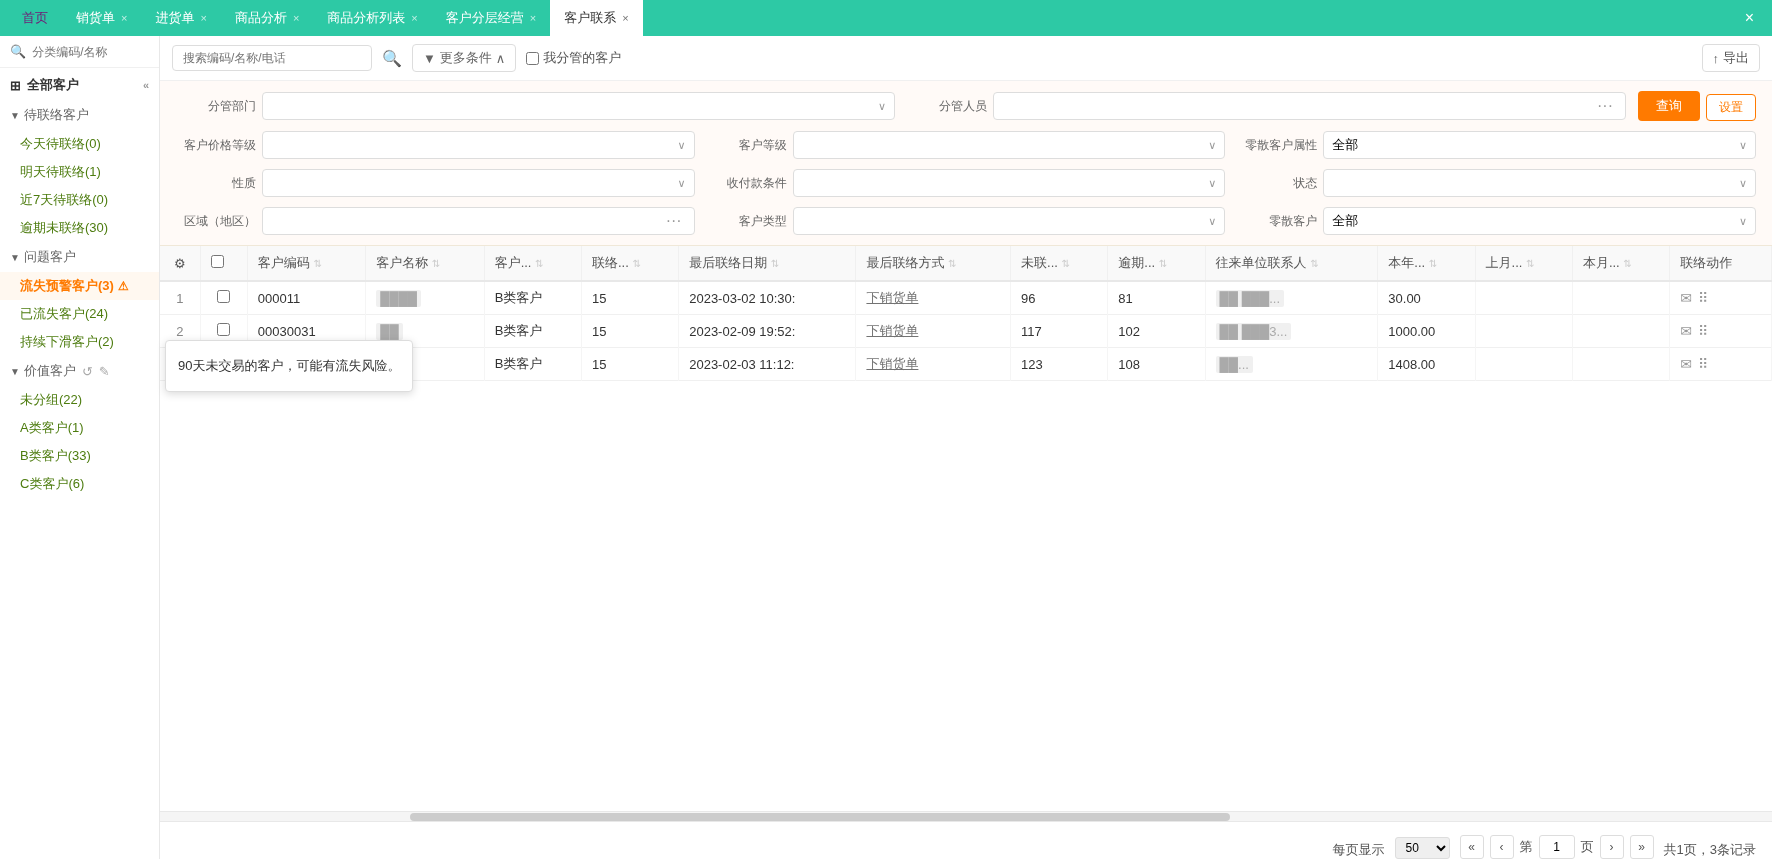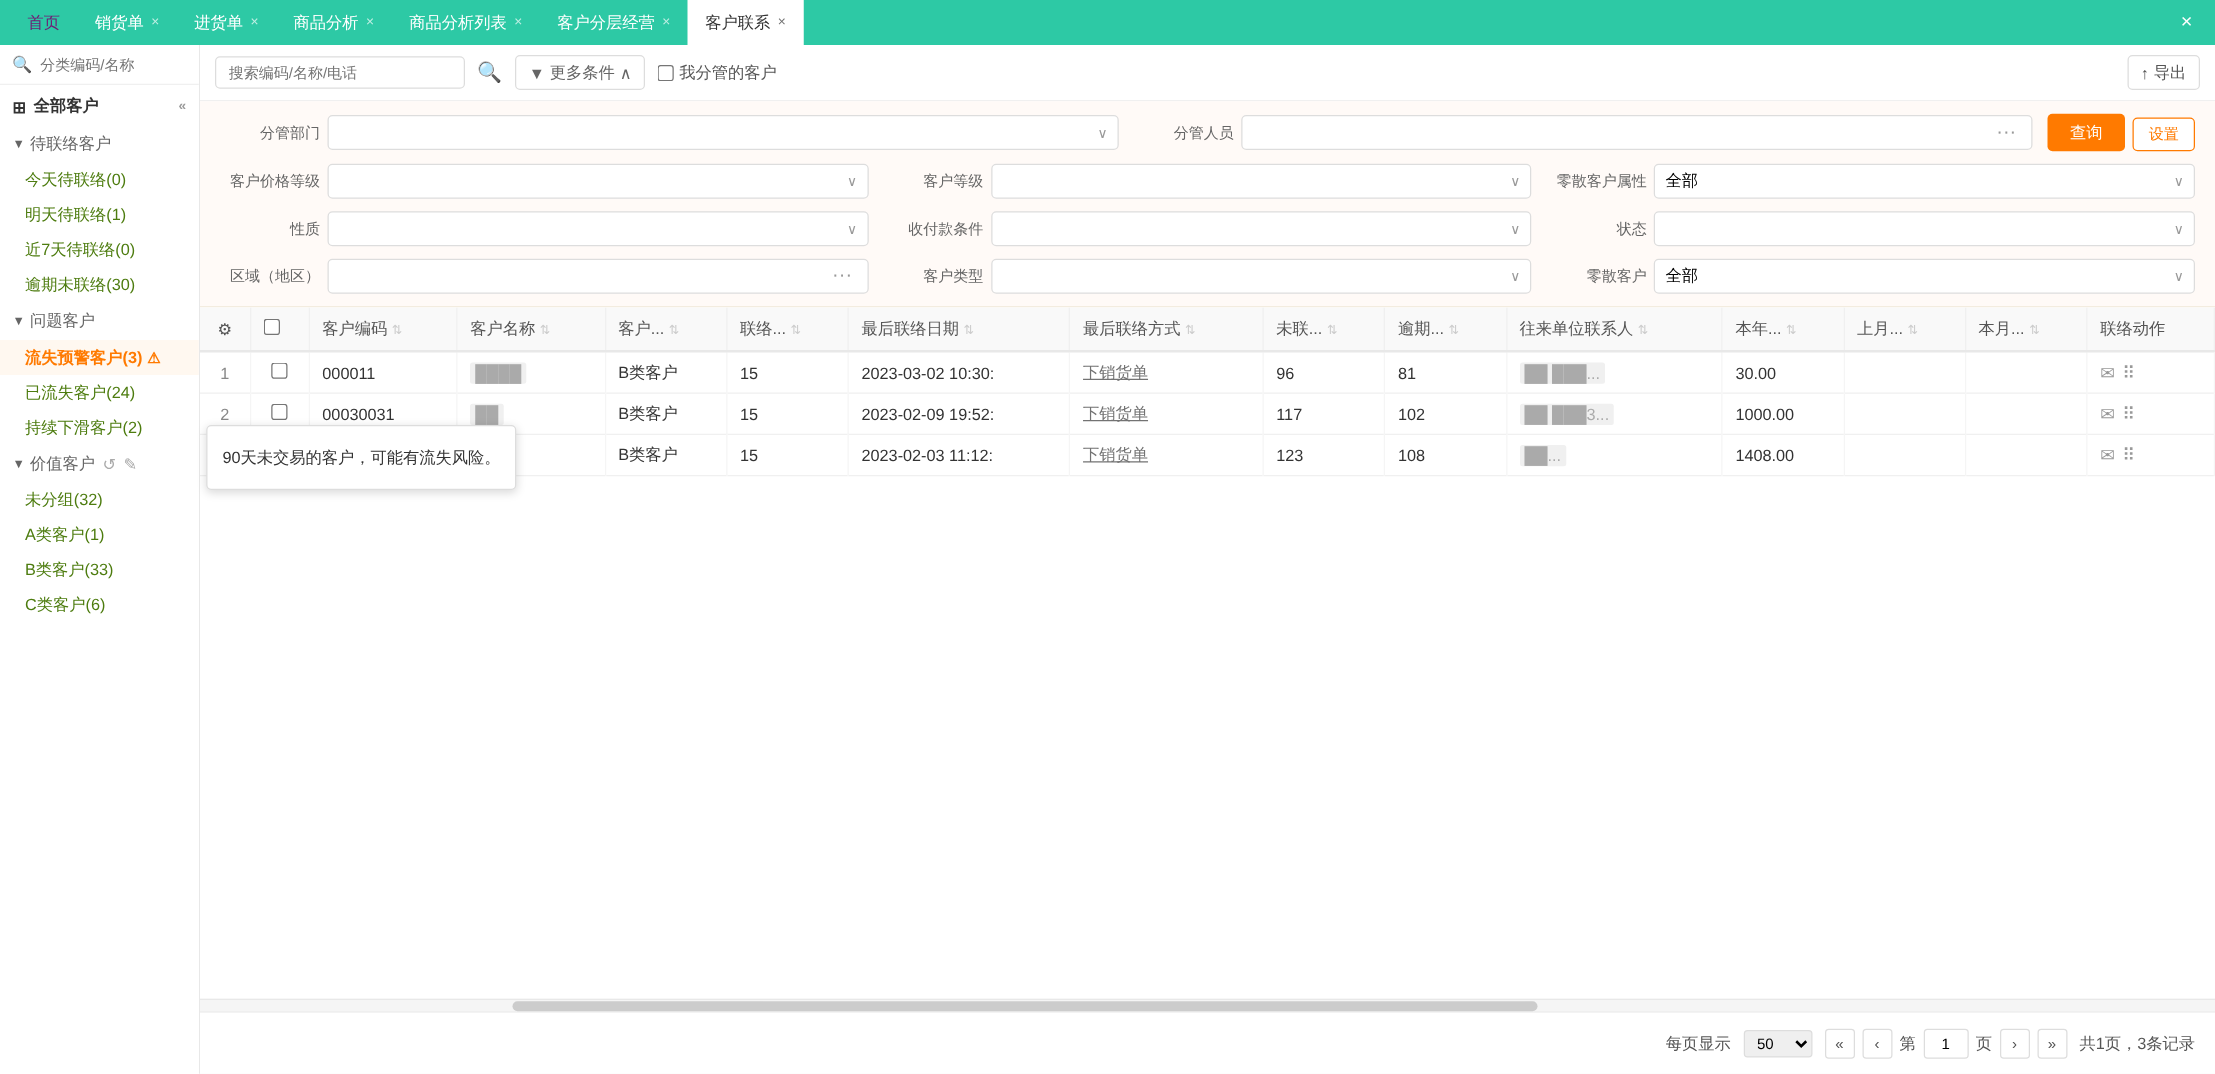--- a/index.html
+++ b/index.html
@@ -295,25 +295,25 @@
     }
     tbody td:first-child { text-align: center; color: #888; }
     tbody td:nth-child(2) { text-align: center; }
     .link-text { color: #737373; text-decoration: underline; cursor: pointer; }
     .blurred { color: #aaa; background: #f0f0f0; border-radius: 2px; padding: 1px 4px; }
     .action-icons { display: flex; gap: 6px; align-items: center; }
     .action-icon { color: #999; cursor: pointer; font-size: 14px; }
 
     
     .bottom-bar {
-      height: 50px;
+      height: 38px;
       background: #fff;
       border-top: 1px solid #e8e8e8;
       display: flex;
-      align-items: center;
+      align-items: flex-end;
       padding: 0 16px;
       gap: 10px;
       font-size: 12px;
       color: #555;
     }
     .bottom-bar-left { flex: 1; }
     .page-size-select {
       border: 1px solid #ddd;
       border-radius: 3px;
       padding: 2px 6px;
@@ -440,21 +440,21 @@
       <span>持续下滑客户(2)</span>
     </div>
 
     <div class="sidebar-section-title">
       <span class="arrow">▼</span>
       <span>价值客户</span>
       <span style="margin-left:2px;cursor:pointer;color:#aaa;">↺</span>
       <span style="margin-left:2px;cursor:pointer;color:#aaa;">✎</span>
     </div>
     <div class="sidebar-item">
-      <span>未分组(32)</span>
+      <span>未分组(22)</span>
     </div>
     <div class="sidebar-item">
       <span>A类客户(1)</span>
     </div>
     <div class="sidebar-item">
       <span>B类客户(33)</span>
     </div>
     <div class="sidebar-item">
       <span>C类客户(6)</span>
     </div>

